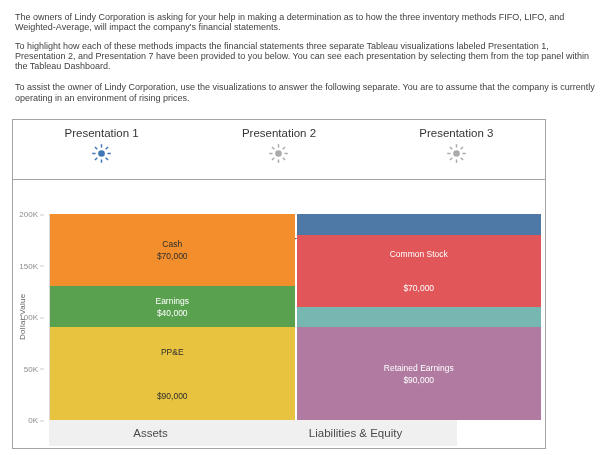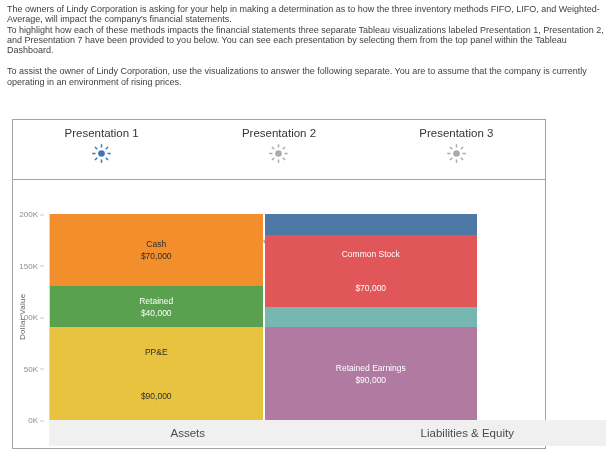--- a/index.html
+++ b/index.html
@@ -4,21 +4,21 @@
 <style>
   html,body{margin:0;padding:0;}
   body{
     width:614px;height:455px;position:relative;background:#ffffff;
     font-family:"Liberation Sans", sans-serif;overflow:hidden;
     -webkit-font-smoothing:antialiased;
   }
   
   .intro{position:absolute;left:7px;top:4px;width:600px;color:#3f3f3f;
          font-size:9px;line-height:10.3px;}
-  .intro p{margin:0;}
+  .intro p{margin:8px;}
   .intro p.gap{margin-top:11px;}
 
   
   .panel{position:absolute;left:12px;width:532px;background:#fff;
          border:1px solid #a3a3a3;box-sizing:content-box;}
   .panel-selector{top:119px;height:64px;display:flex;}
   .panel-chart{top:179px;height:268px;}
 
   
   .story-point{flex:1;display:flex;flex-direction:column;align-items:center;
@@ -31,26 +31,26 @@
                font-size:12px;color:#3a3a3a;margin-top:48px;}
   .y-axis-title{position:absolute;left:5px;top:34px;height:206px;
                 display:flex;align-items:center;justify-content:center;
                 writing-mode:vertical-rl;transform:rotate(180deg);
                 font-size:8px;color:#606060;letter-spacing:.3px;}
   .y-ticks{position:absolute;left:0;top:34px;width:31px;height:206px;}
   .tick{position:absolute;right:0;transform:translateY(-50%);
         font-size:8px;color:#8c8c8c;padding-right:6px;}
   .tick::after{content:"";position:absolute;right:0;top:50%;width:4px;
                border-top:1px solid #cccccc;}
-  .plot-area{position:absolute;left:36px;top:34px;width:428px;height:206px;
+  .plot-area{position:absolute;left:36px;top:34px;width:492px;height:206px;
              display:flex;gap:2px;border-left:1px solid #d8d8d8;box-sizing:border-box;}
   .bar{flex:1;display:flex;flex-direction:column;}
   .seg{display:flex;flex-direction:column;justify-content:center;align-items:center;
        font-size:8.5px;line-height:12px;overflow:hidden;text-align:center;}
-  .x-strip{position:absolute;left:36px;top:240px;width:557px;height:26px;
+  .x-strip{position:absolute;left:36px;top:240px;width:408px;height:26px;
            background:#f0f0f0;display:flex;gap:2px;}
   .cat{flex:1;display:flex;align-items:center;justify-content:center;
        font-size:11.5px;color:#4a4a4a;}
 </style>
 </head>
 <body>
 
 <div class="intro">
   <p>The owners of Lindy Corporation is asking for your help in making a determination as to how the three inventory methods FIFO, LIFO, and Weighted-Average, will impact the company's financial statements.</p>
   <p>To highlight how each of these methods impacts the financial statements three separate Tableau visualizations labeled Presentation 1, Presentation 2, and Presentation 7 have been provided to you below. You can see each presentation by selecting them from the top panel within the Tableau Dashboard.</p>
@@ -118,21 +118,21 @@
       <div class="tick" style="top: 75%;">50K</div>
       <div class="tick" style="top: 100%;">0K</div>
     </div>
   <div class="plot-area">
       <div class="bar">
         <div class="seg" style="height: 35%; background: rgb(242, 142, 43); color: rgb(46, 46, 46);">
           <div>Cash</div>
           <div>$70,000</div>
         </div>
         <div class="seg" style="height: 20%; background: rgb(89, 161, 79); color: rgb(255, 255, 255);">
-          <div>Retained</div>
+          <div>Earnings</div>
           <div>$40,000</div>
         </div>
         <div class="seg" style="height: 45%; background: rgb(231, 195, 63); color: rgb(46, 46, 46); gap: 32px;">
           <div>PP&amp;E</div>
           <div>$90,000</div>
         </div>
       </div>
       <div class="bar">
         <div class="seg" style="height: 10%; background: rgb(78, 121, 167); color: rgb(255, 255, 255);"></div>
         <div class="seg" style="height: 35%; background: rgb(225, 87, 89); color: rgb(255, 255, 255); gap: 22px;">

